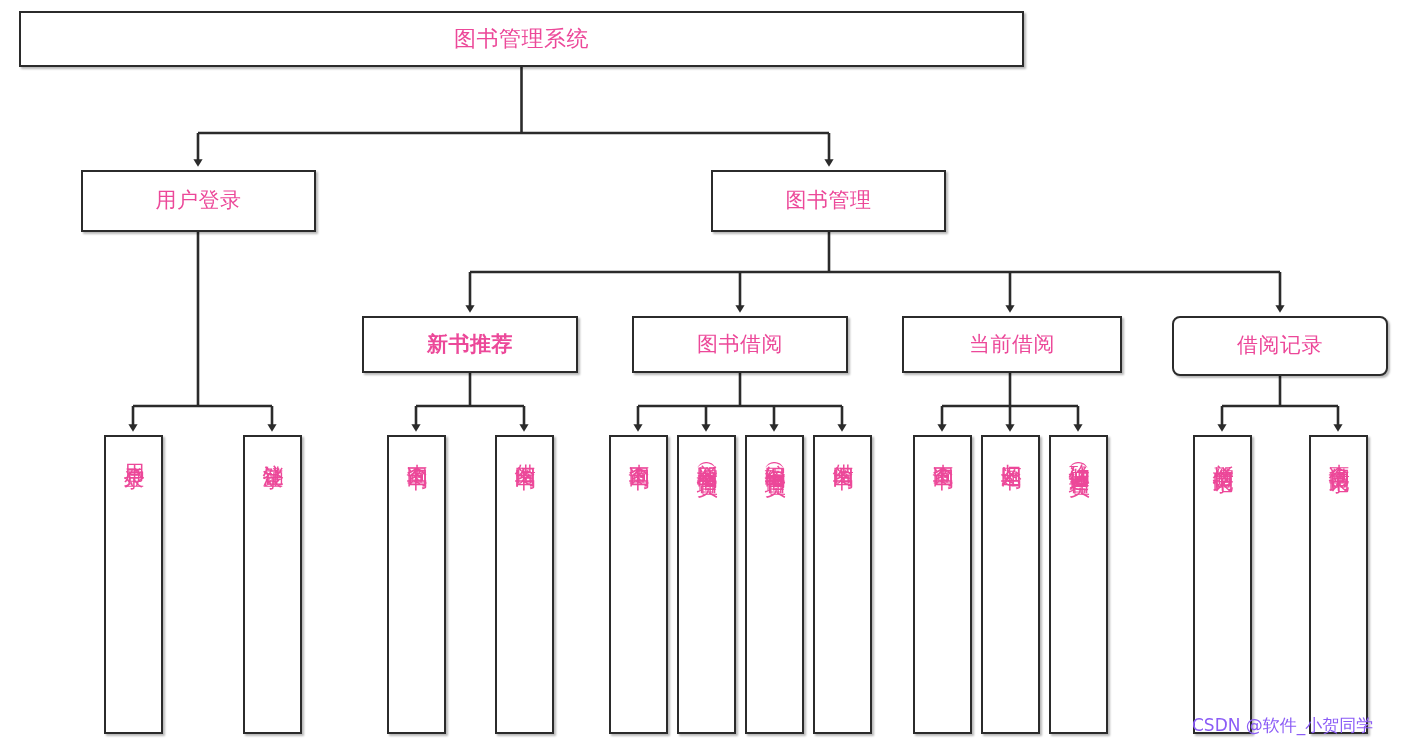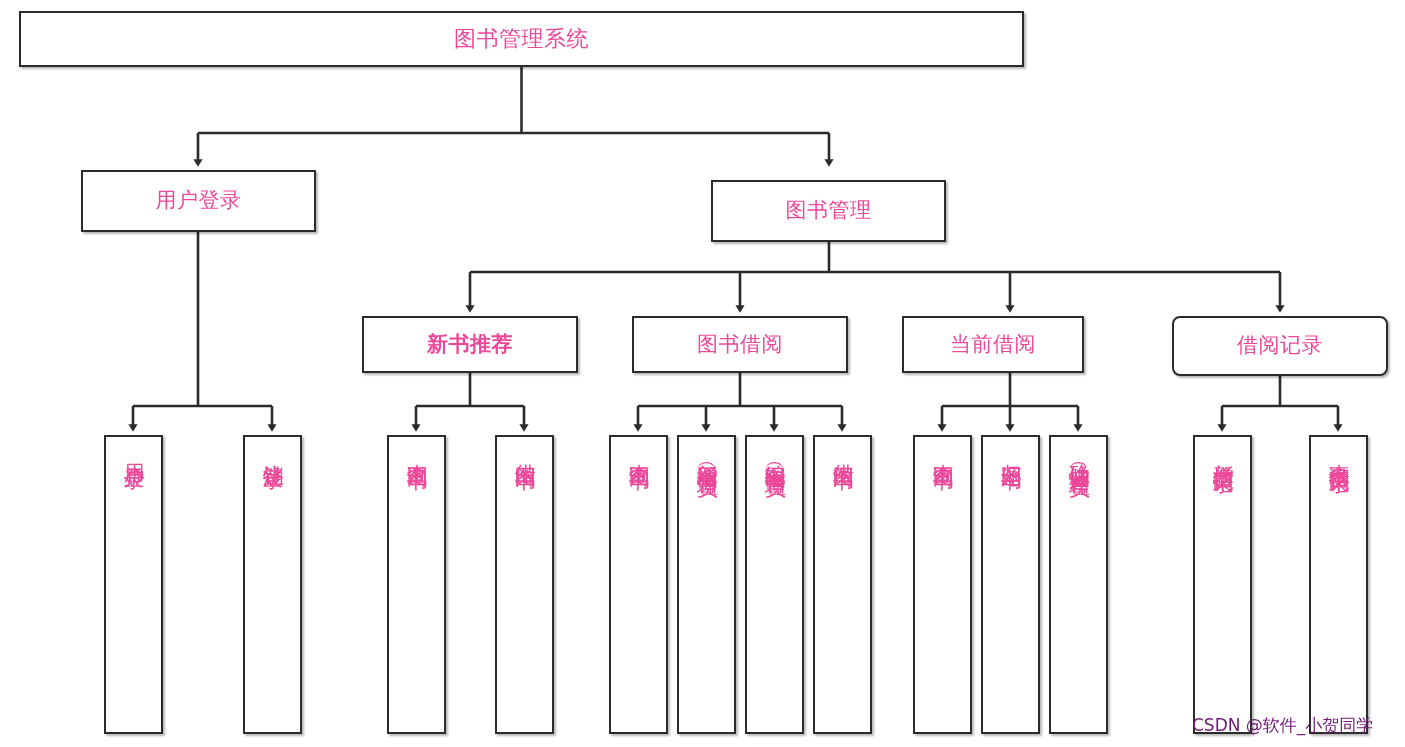--- a/index.html
+++ b/index.html
@@ -67,21 +67,21 @@
     max-height: 282px;
   }
   .node.vert.tall-text .node-label {
     max-height: 292px;
   }
   .watermark {
     position: absolute;
     left: 1192px;
     top: 714px;
     font-size: 17px;
-    color: #701a75;
+    color: #8b5cf6;
     white-space: nowrap;
     z-index: 5;
     font-family: "DejaVu Sans", "Liberation Sans", sans-serif;
   }
 </style>
 </head>
 <body>
 
 <div id="diagram">
 
@@ -136,33 +136,33 @@
   </svg>
 
   <div class="node horiz root" style="left:19px; top:11px; width:1005px; height:56px;">
     <span class="node-label">图书管理系统</span>
   </div>
 
   <div class="node horiz" style="left:81px; top:170px; width:235px; height:62px;">
     <span class="node-label">用户登录</span>
   </div>
 
-  <div class="node horiz" style="left:711px; top:170px; width:235px; height:62px;margin-top:10px;">
+  <div class="node horiz" style="left:711px; top:170px; width:235px; height:62px;">
     <span class="node-label">图书管理</span>
   </div>
 
   <div class="node horiz" style="left:362px; top:316px; width:216px; height:57px;font-weight:bold;">
     <span class="node-label">新书推荐</span>
   </div>
 
   <div class="node horiz" style="left:632px; top:316px; width:216px; height:57px;">
     <span class="node-label">图书借阅</span>
   </div>
 
-  <div class="node horiz" style="left:902px; top:316px; width:182px; height:57px;">
+  <div class="node horiz" style="left:902px; top:316px; width:220px; height:57px;">
     <span class="node-label">当前借阅</span>
   </div>
 
   <div class="node horiz" style="left:1172px; top:316px; width:216px; height:60px;border-radius:8px;">
     <span class="node-label">借阅记录</span>
   </div>
 
   <div class="node vert" style="left:104px; top:435px; width:59px; height:299px;">
     <span class="node-label">用户登录</span>
   </div>

